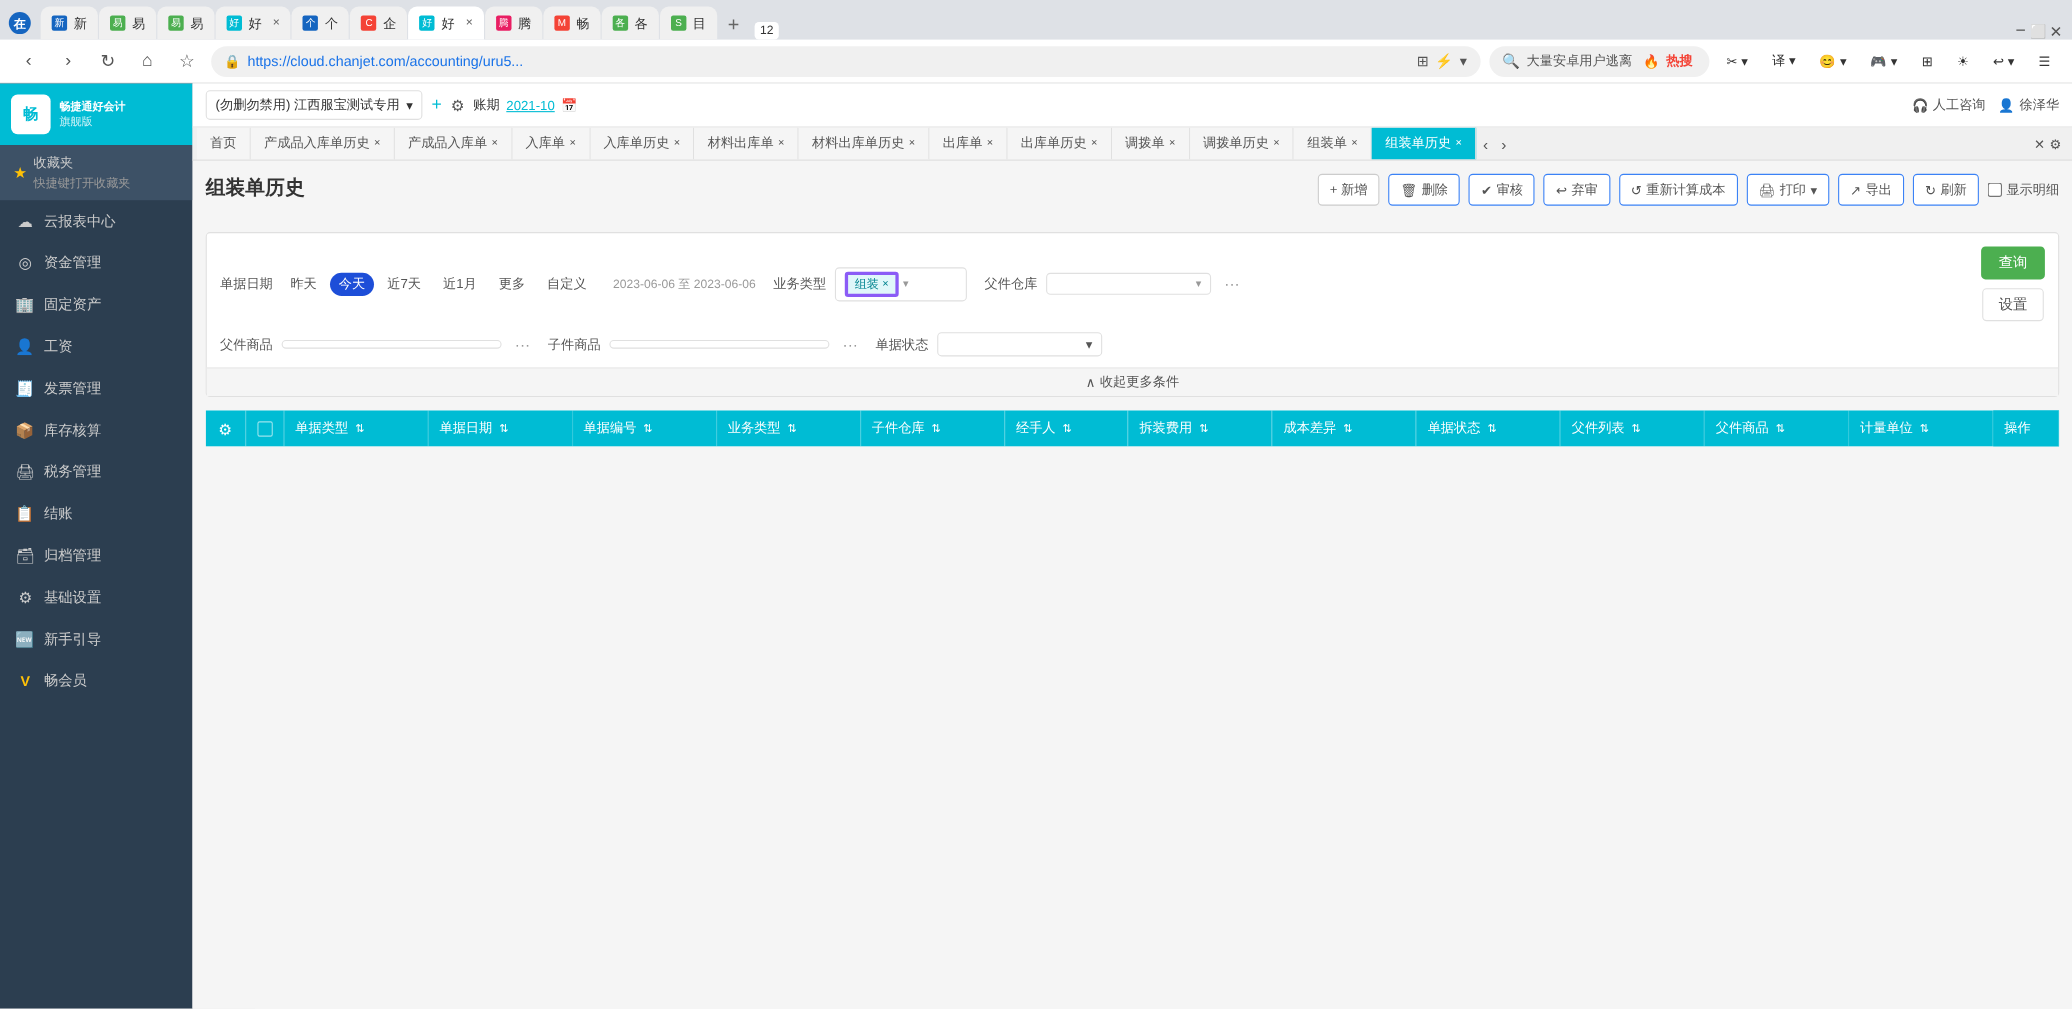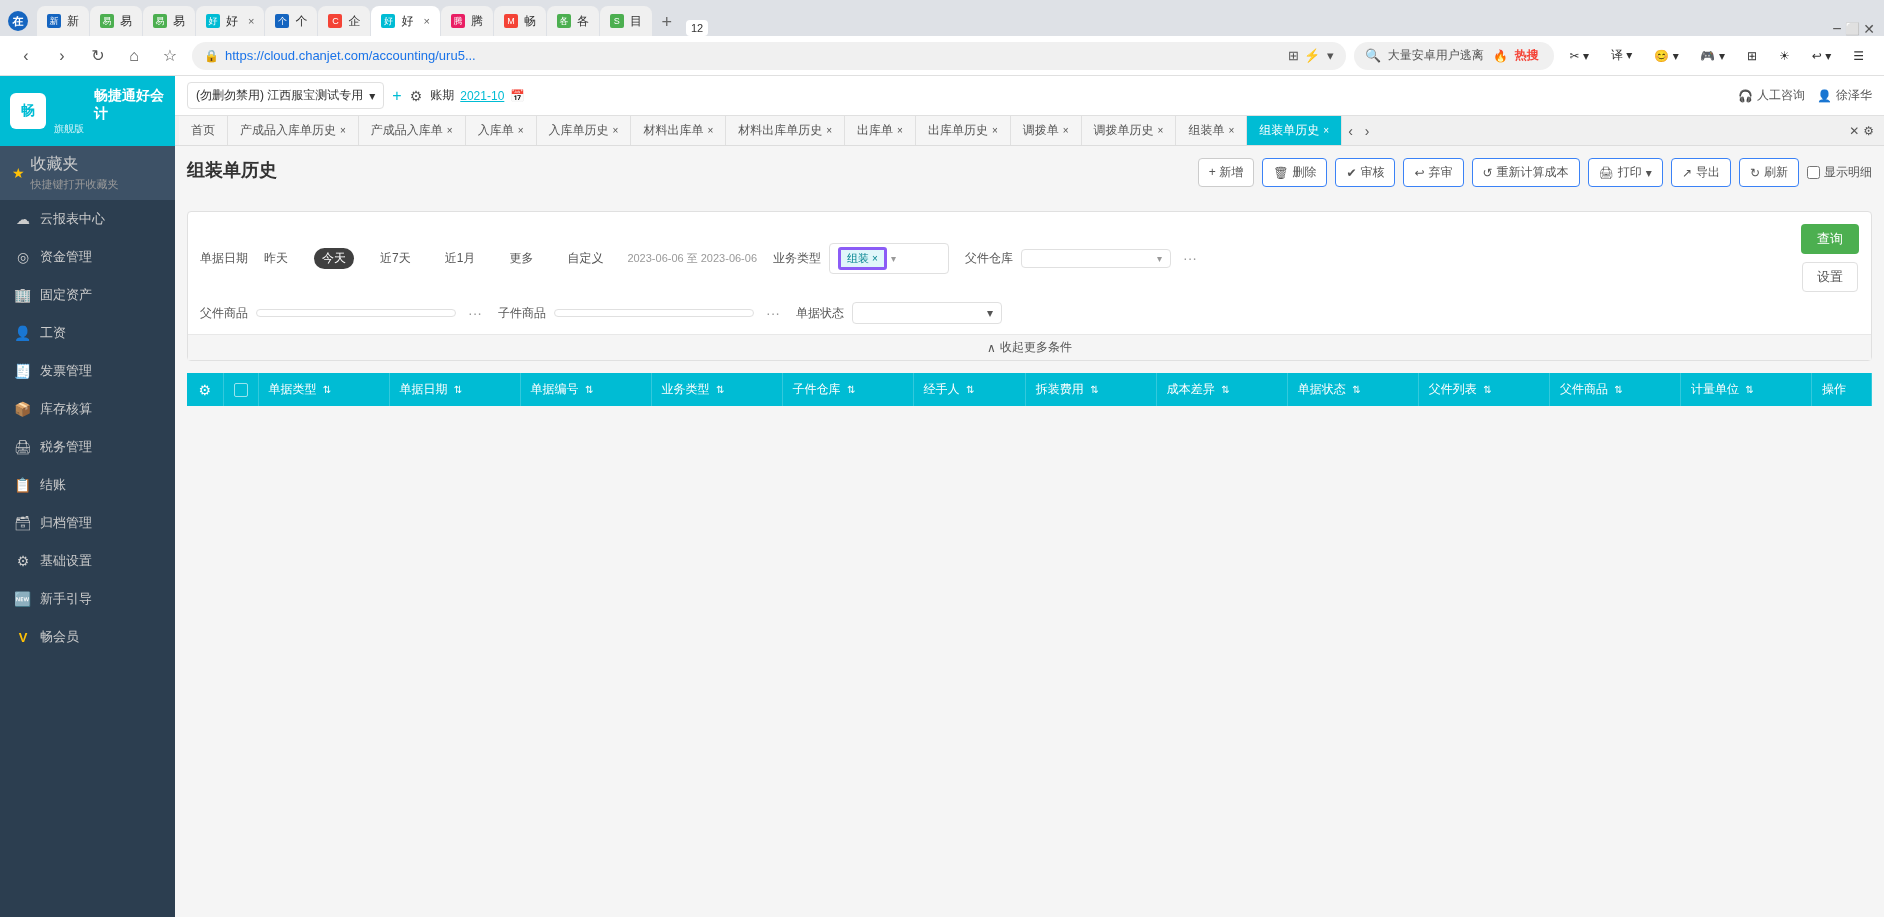--- a/index.html
+++ b/index.html
@@ -26,26 +26,26 @@
     .nav-tools { display: flex; align-items: center; gap: 6px; }
     .tool-btn { padding: 2px 8px; height: 24px; display: flex; align-items: center; gap: 3px; font-size: 12px; color: #333; cursor: pointer; border-radius: 4px; }
 
     
     .app-container { display: flex; width: 100%; height: calc(917px - 76px); }
 
     
     .sidebar { width: 175px; background: #2c3e50; display: flex; flex-direction: column; flex-shrink: 0; }
     .sidebar-header { background: #00bcd4; padding: 10px; display: flex; align-items: center; gap: 8px; }
     .sidebar-logo { background: #fff; border-radius: 6px; width: 36px; height: 36px; display: flex; align-items: center; justify-content: center; font-size: 14px; font-weight: bold; color: #00bcd4; flex-shrink: 0; }
-    .sidebar-title { color: #fff; font-size: 14px; font-weight: bold; line-height: 1.3; margin-left: 40px; }
+    .sidebar-title { color: #fff; font-size: 10px; font-weight: bold; line-height: 1.3; }
     .sidebar-subtitle { color: rgba(255,255,255,0.8); font-size: 10px; }
 
     .sidebar-favorites { background: #3d5166; padding: 8px 12px; display: flex; align-items: center; gap: 6px; cursor: pointer; }
     .fav-icon { color: #ffc107; font-size: 14px; }
-    .fav-text { color: #ccc; font-size: 16px; }
+    .fav-text { color: #ccc; font-size: 12px; }
     .fav-hint { color: #999; font-size: 11px; margin-top: 2px; }
 
     .sidebar-nav { flex: 1; overflow-y: auto; }
     .nav-item { display: flex; align-items: center; gap: 8px; padding: 10px 14px; cursor: pointer; color: #ccc; font-size: 13px; }
     .nav-item .nav-icon { width: 18px; height: 18px; display: flex; align-items: center; justify-content: center; font-size: 14px; flex-shrink: 0; }
 
     
     .main-content { flex: 1; display: flex; flex-direction: column; background: #f5f5f5; overflow: hidden; }
 
     
@@ -73,23 +73,23 @@
     .clearfix::after { content: ''; display: table; clear: both; }
     .action-btn { display: flex; align-items: center; gap: 4px; padding: 5px 10px; border: 1px solid #3b82f6; border-radius: 4px; font-size: 12px; color: #555; cursor: pointer; background: #fff; white-space: nowrap; }
     .action-btn.primary { background: #fff; border-color: #ccc; }
     .show-detail-cb { display: flex; align-items: center; gap: 4px; font-size: 12px; color: #555; }
 
     
     .filter-area { background: #fff; border: 1px solid #e0e0e0; border-radius: 4px; padding: 12px; margin-bottom: 12px; }
     .filter-row { display: flex; align-items: center; gap: 16px; margin-bottom: 10px; flex-wrap: wrap; }
     .filter-item { display: flex; align-items: center; gap: 8px; }
     .filter-label { font-size: 12px; color: #555; white-space: nowrap; }
-    .date-tabs { display: flex; align-items: center; gap: 18px; }
+    .date-tabs { display: flex; align-items: center; gap: 4px; }
     .date-tab { padding: 2px 8px; font-size: 12px; color: #555; cursor: pointer; border-radius: 3px; }
-    .date-tab.active { background: #404040; color: #fff; border-radius: 12px; }
+    .date-tab.active { background: #1d4ed8; color: #fff; border-radius: 12px; }
     .date-range { font-size: 11px; color: #999; margin-left: 8px; }
     .tag-input { display: flex; align-items: center; gap: 4px; border: 1px solid #e0e0e0; border-radius: 4px; padding: 3px 8px; min-width: 120px; background: #fff; }
     .tag { display: flex; align-items: center; gap: 3px; background: #e0f7fa; border: 3px solid #8b5cf6; border-radius: 3px; padding: 1px 6px; font-size: 11px; color: #00838f; }
     .tag .tag-close { cursor: pointer; font-size: 10px; }
     .dropdown-arrow { color: #999; font-size: 10px; cursor: pointer; }
     .dots-btn { color: #999; font-size: 14px; cursor: pointer; margin-left: 4px; }
     .select-input { border: 1px solid #e0e0e0; border-radius: 4px; padding: 3px 8px; font-size: 12px; color: #555; background: #fff; min-width: 120px; display: flex; align-items: center; justify-content: space-between; cursor: pointer; }
 
     .collapse-btn { display: flex; align-items: center; justify-content: center; gap: 4px; font-size: 12px; color: #555; cursor: pointer; padding: 4px 12px; background: #f5f5f5; border-top: 1px solid #e8e8e8; margin: 8px -12px -12px; }
 

